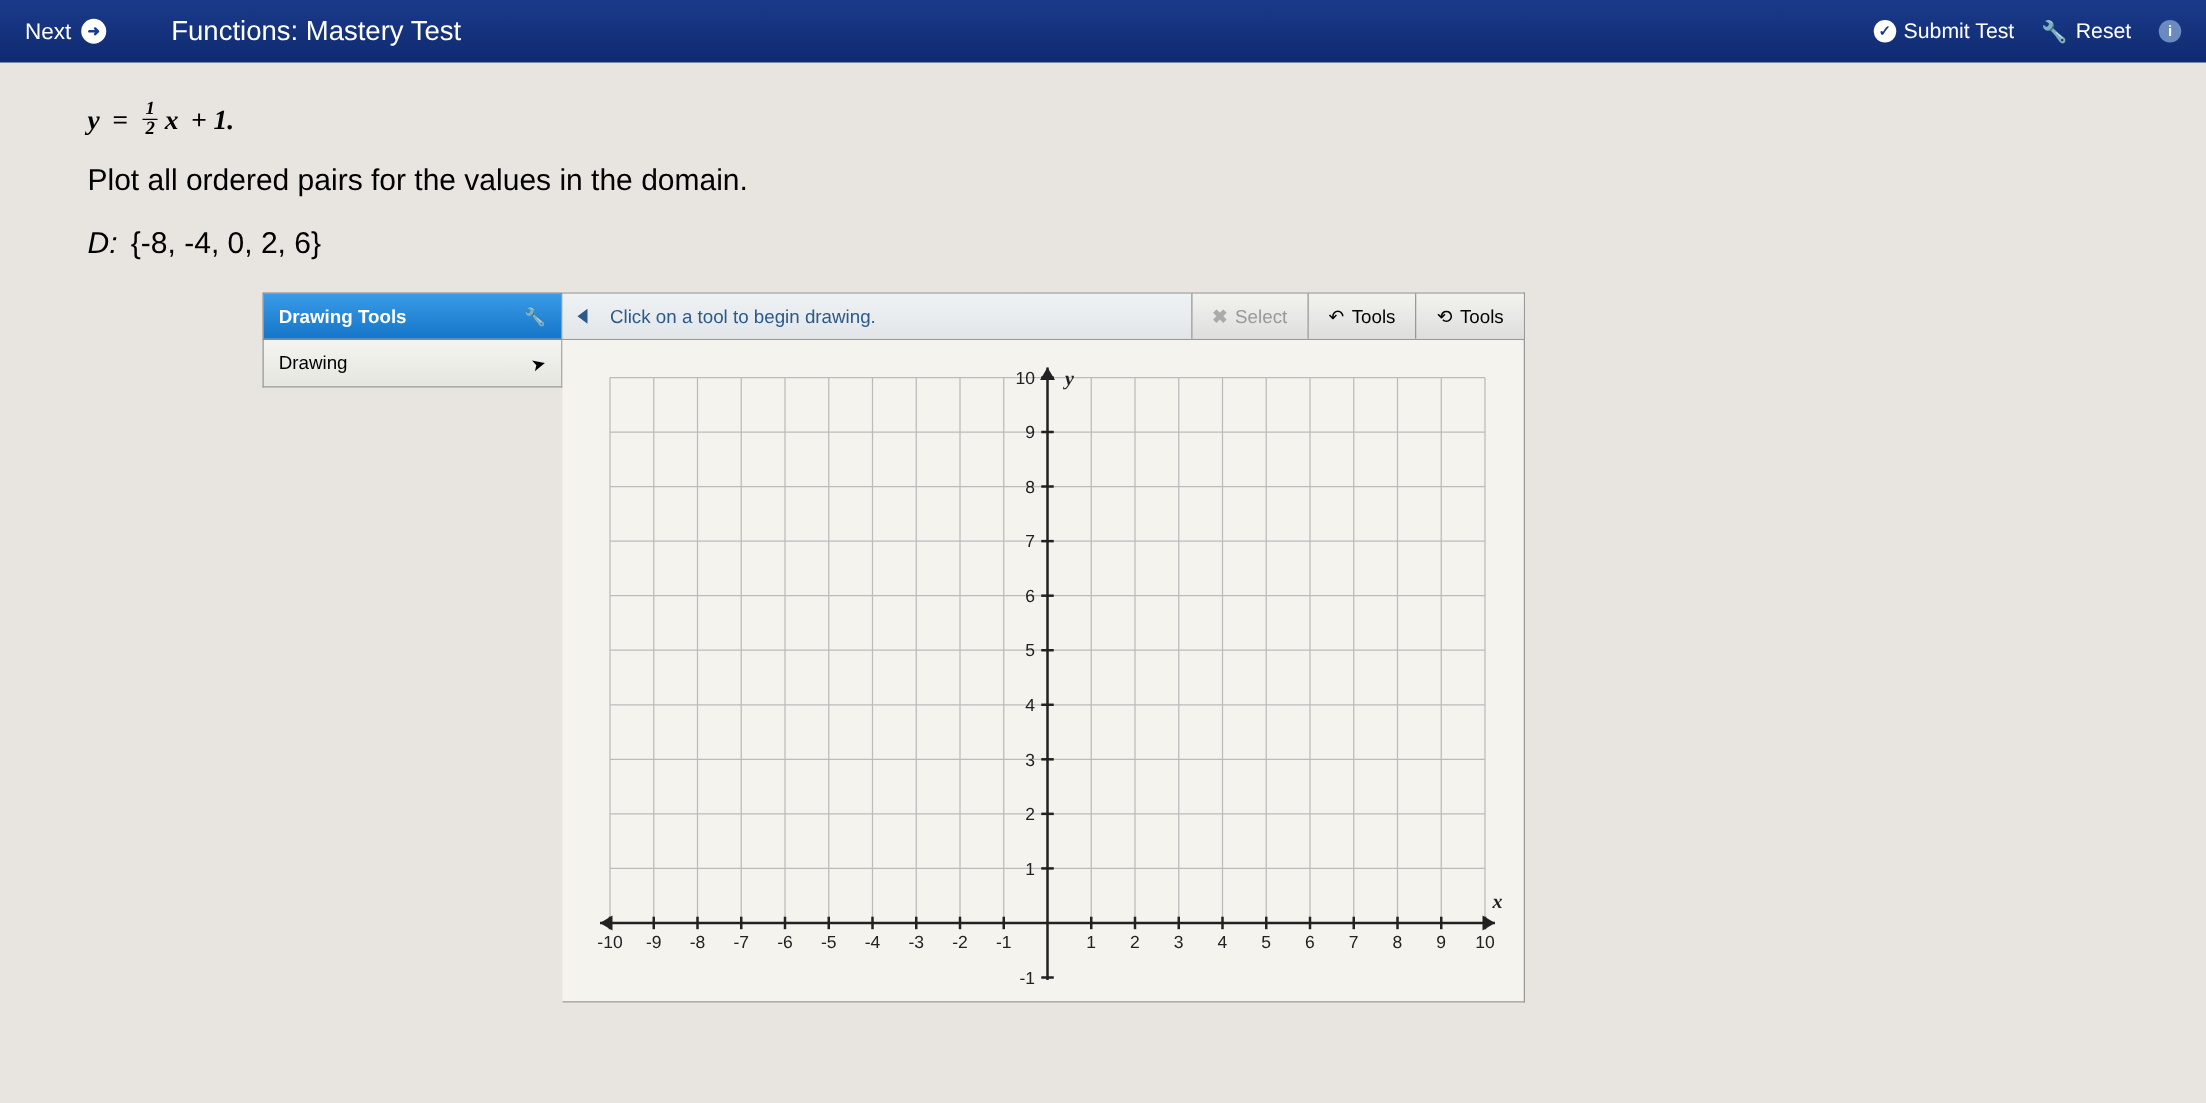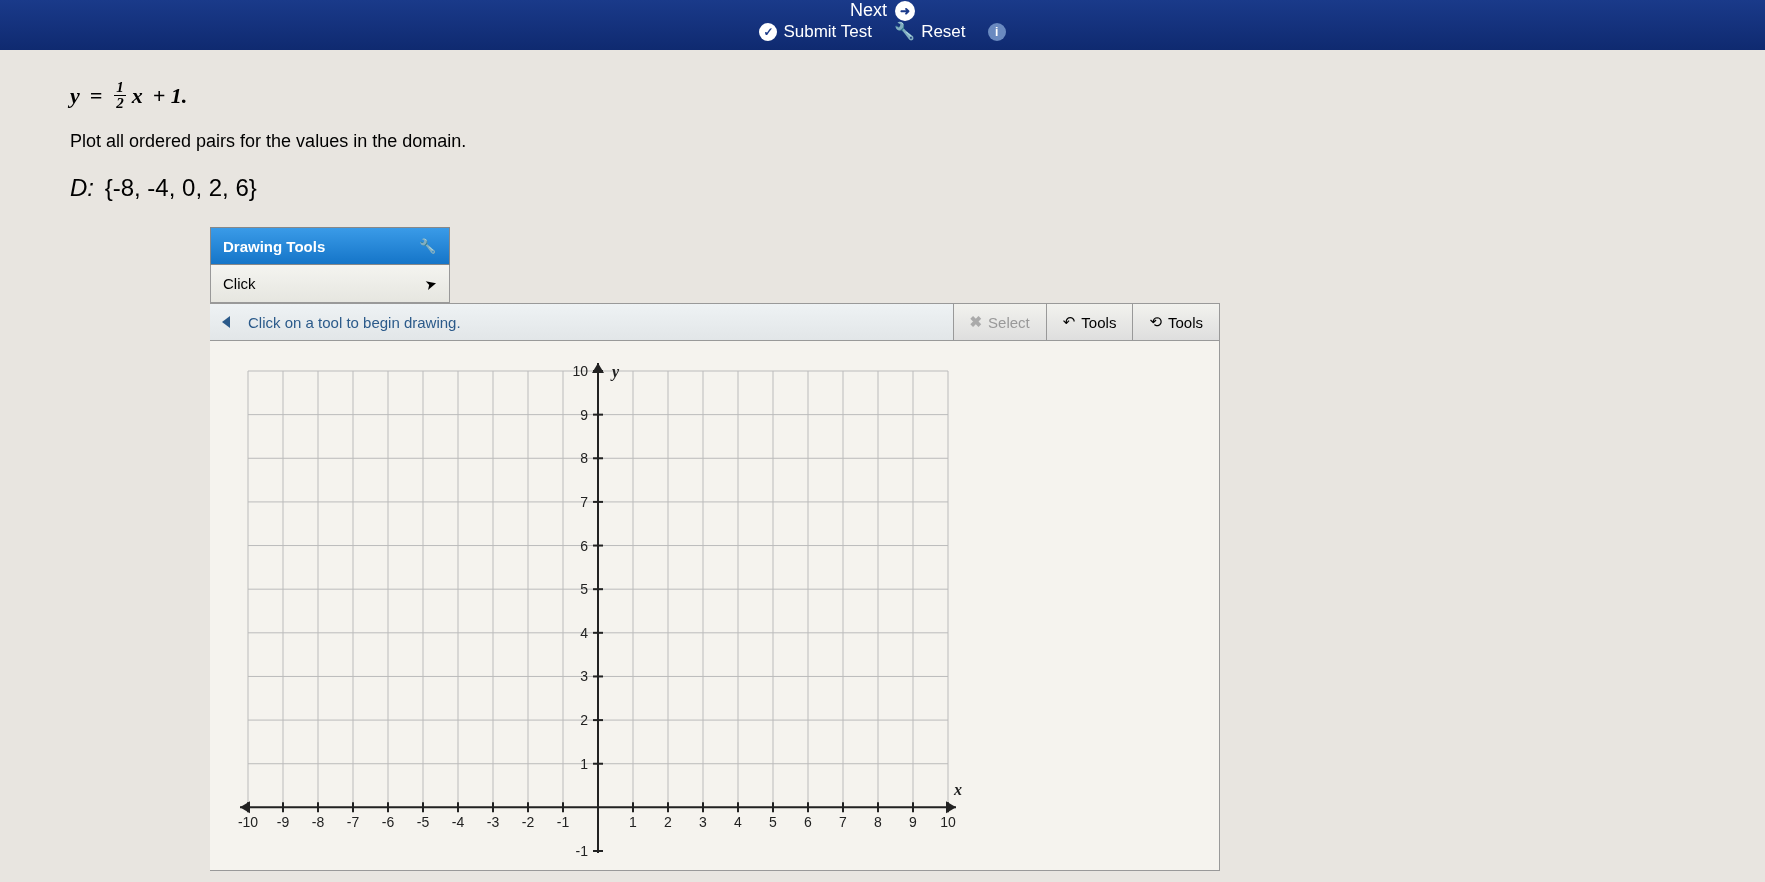--- a/index.html
+++ b/index.html
@@ -10,22 +10,22 @@
     height: 882px;
     overflow: hidden;
   }
   .topbar {
     background: linear-gradient(#1a3a8a, #0f2a70);
     color: #fff;
     height: 50px;
     display: flex;
     align-items: center;
     padding: 0 20px;
+    gap: 12px;
     font-size: 18px;
-    flex-direction: column;
   }
   .next-btn { display:flex; align-items:center; gap:8px; cursor:pointer; }
   .circle-arrow {
     width: 20px; height:20px; border-radius:50%;
     background:#fff; color:#1a3a8a; font-size:12px; font-weight:bold;
     display:flex; align-items:center; justify-content:center;
   }
   .title { font-size:22px; font-weight:300; margin-left:40px; flex:1; }
   .right-actions { display:flex; align-items:center; gap:22px; }
   .action { display:flex; align-items:center; gap:6px; cursor:pointer; font-size:17px; }
@@ -37,27 +37,26 @@
     width:18px; height:18px; border-radius:50%; background:#6a8ac0; color:#fff;
     display:flex; align-items:center; justify-content:center; font-size:12px; font-weight:bold;
   }
   .content {
     padding: 30px 70px;
   }
   .equation { font-family: Georgia, serif; font-size:22px; font-style:italic; font-weight:bold; margin-bottom:20px; display:flex; align-items:center; gap:4px;}
   .frac { display:inline-flex; flex-direction:column; align-items:center; font-size:15px; line-height:1; margin:0 2px; vertical-align:middle;}
   .frac .num { border-bottom:1.5px solid #000; padding:0 2px;}
   .frac .den { padding:0 2px;}
-  .instr { font-size:18px; margin-bottom:22px; }
+  .instr { font-size:24px; margin-bottom:22px; }
   .domain { font-size:24px; font-style:italic; margin-bottom:25px;}
   .tool-area {
     display:flex;
     margin-left:140px;
     width:1010px;
-    flex-direction:column;
   }
   .drawbar {
     width:240px;
   }
   .dt-header {
     background: linear-gradient(#3a9be8, #1575c8);
     color:#fff;
     height:38px;
     display:flex;
     align-items:center;
@@ -133,20 +132,21 @@
   .cursor-ico { font-size:14px; transform:rotate(-15deg); }
 </style>
 </head>
 <body>
 
 <div class="topbar">
   <div class="next-btn">
     <span>Next</span>
     <span class="circle-arrow">➜</span>
   </div>
+  <div class="title">Functions: Mastery Test</div>
   <div class="right-actions">
     <div class="action">
       <span class="check-circle">✓</span>
       <span>Submit Test</span>
     </div>
     <div class="action">
       <span>🔧</span>
       <span>Reset</span>
     </div>
     <span class="info-circle">i</span>
@@ -170,21 +170,21 @@
     <span style="font-style:normal; margin-left:4px;">{-8, -4, 0, 2, 6}</span>
   </div>
 
   <div class="tool-area">
     <div class="drawbar">
       <div class="dt-header">
         <span>Drawing Tools</span>
         <span class="wrench">🔧</span>
       </div>
       <div class="tool-row">
-        <span>Click</span>
+        <span>Drawing</span>
         <span class="cursor-ico">➤</span>
       </div>
     </div>
 
     <div class="canvas-col">
       <div class="canvas-top">
         <div class="hint">
           <span class="tri"></span>
           <span>Click on a tool to begin drawing.</span>
         </div>

